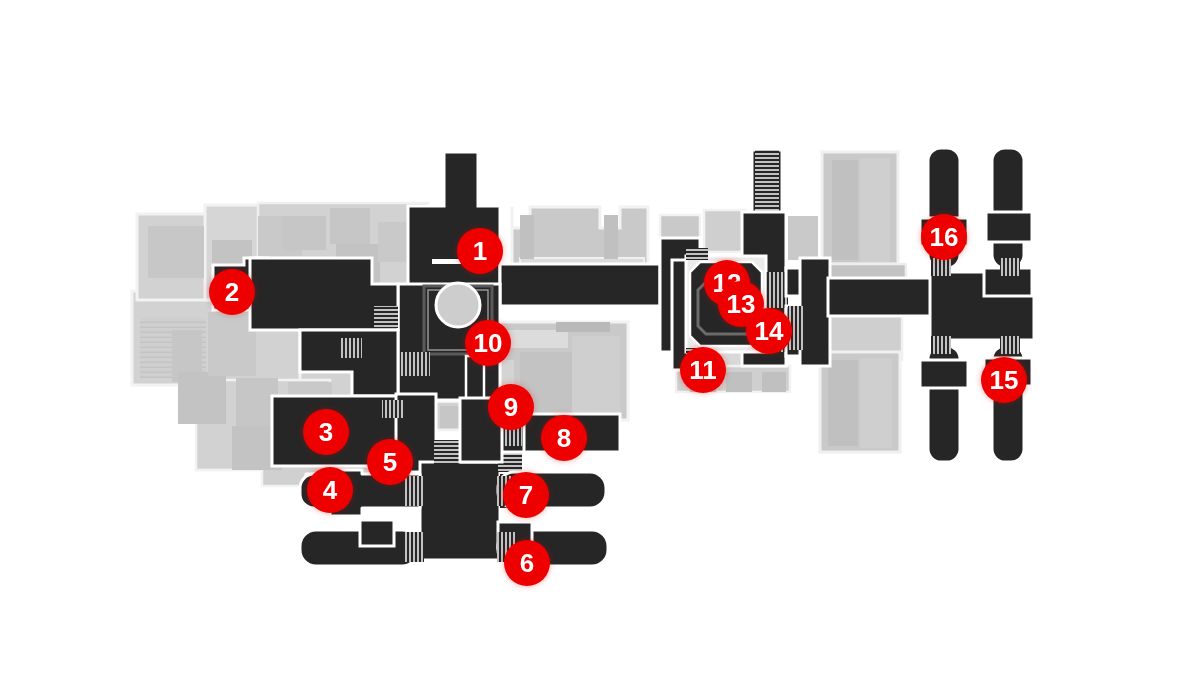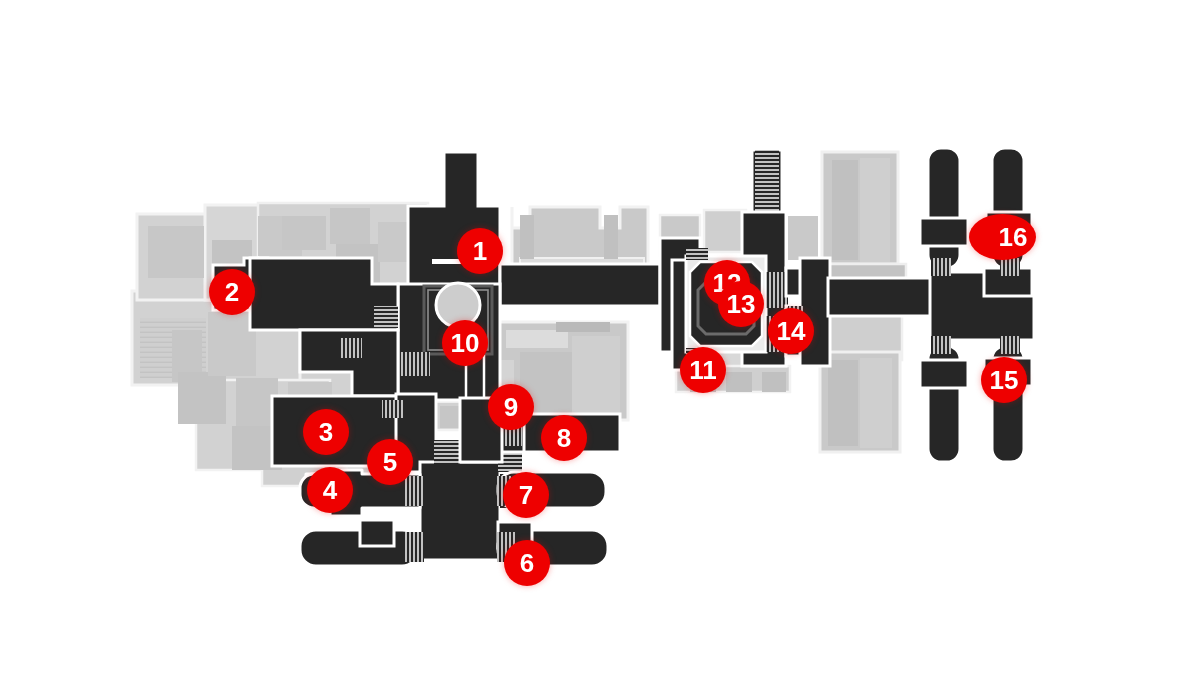--- a/index.html
+++ b/index.html
@@ -199,21 +199,21 @@
   <div id="markers">
       <div class="marker m-sm" style="left: 480px; top: 251px;">1</div>
       <div class="marker m-sm" style="left: 232px; top: 292px;">2</div>
       <div class="marker m-sm" style="left: 326px; top: 432px;">3</div>
       <div class="marker m-sm" style="left: 330px; top: 490px;">4</div>
       <div class="marker m-sm" style="left: 390px; top: 462px;">5</div>
       <div class="marker m-sm" style="left: 527px; top: 563px;">6</div>
       <div class="marker m-sm" style="left: 526px; top: 495px;">7</div>
       <div class="marker m-sm" style="left: 564px; top: 438px;">8</div>
       <div class="marker m-sm" style="left: 511px; top: 407px;">9</div>
-      <div class="marker m-sm" style="left: 465px; top: 343px;">10</div>
+      <div class="marker m-sm" style="left: 488px; top: 343px;">10</div>
       <div class="marker m-sm" style="left: 703px; top: 300px; margin-top: 47px;">11</div>
       <div class="marker m-sm" style="left: 727px; top: 283px;">12</div>
       <div class="marker m-sm" style="left: 741px; top: 304px; text-align: center;">13</div>
-      <div class="marker m-sm" style="left: 791px; top: 331px;">14</div>
+      <div class="marker m-sm" style="left: 769px; top: 331px;">14</div>
       <div class="marker m-sm" style="left: 1004px; top: 380px;">15</div>
-      <div class="marker m-sm" style="left: 992px; top: 237px; padding-left: 21px;">16</div>
+      <div class="marker m-sm" style="left: 944px; top: 237px;">16</div>
     </div>
 </div>
 
 </body></html>

